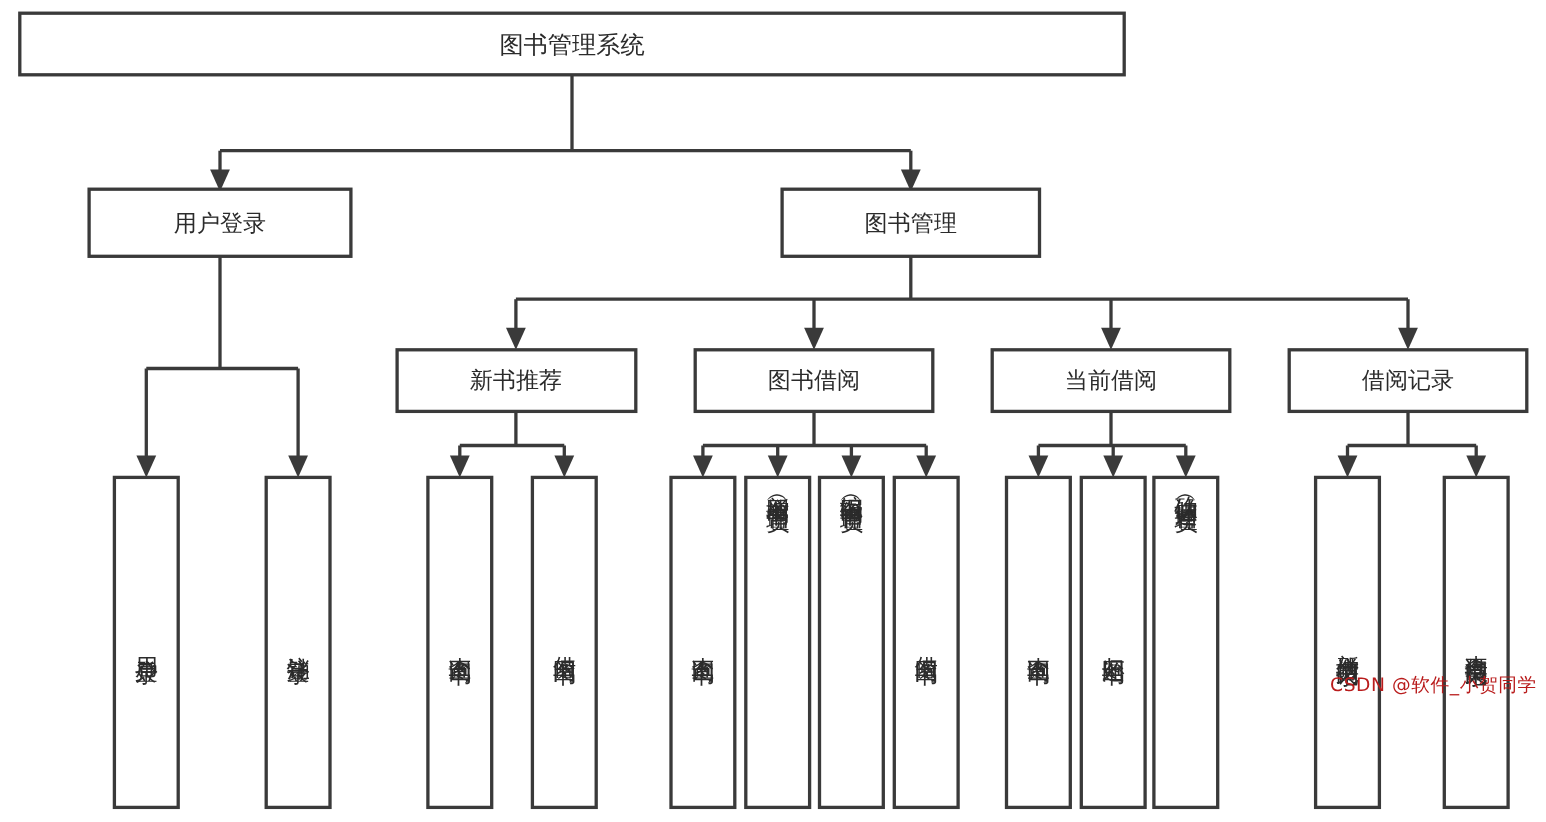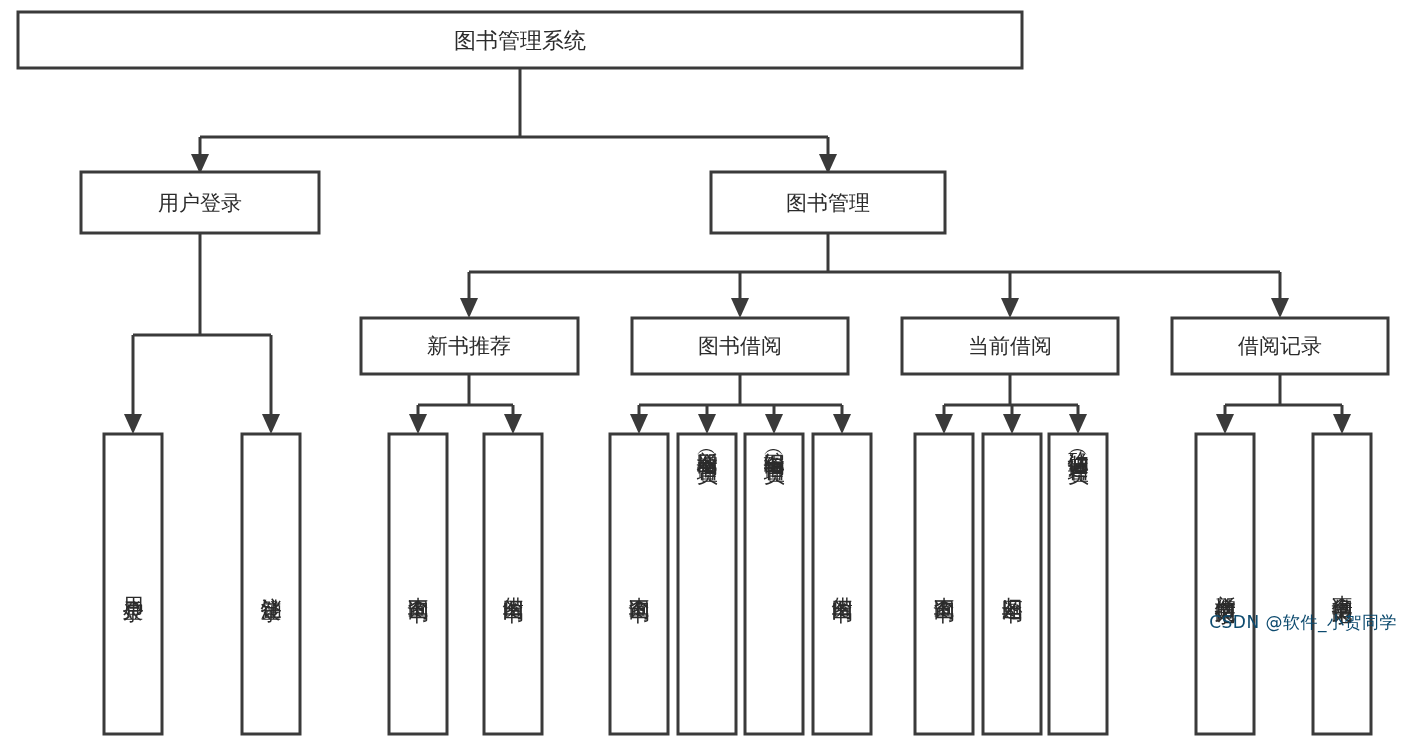--- a/index.html
+++ b/index.html
@@ -69,21 +69,21 @@
     color: #2b2b2b;
     white-space: nowrap;
     text-align: center;
   }
   .watermark {
     position: absolute;
     right: 8px;
     bottom: 6px;
     font-family: "DejaVu Sans", "Liberation Sans", sans-serif;
     font-size: 17px;
-    color: #0c4a6e;
+    color: #b91c1c;
     letter-spacing: 0.5px;
     white-space: nowrap;
     user-select: none;
   }
 </style>
 </head>
 <body>
 
 <div id="diagram-root">
 

